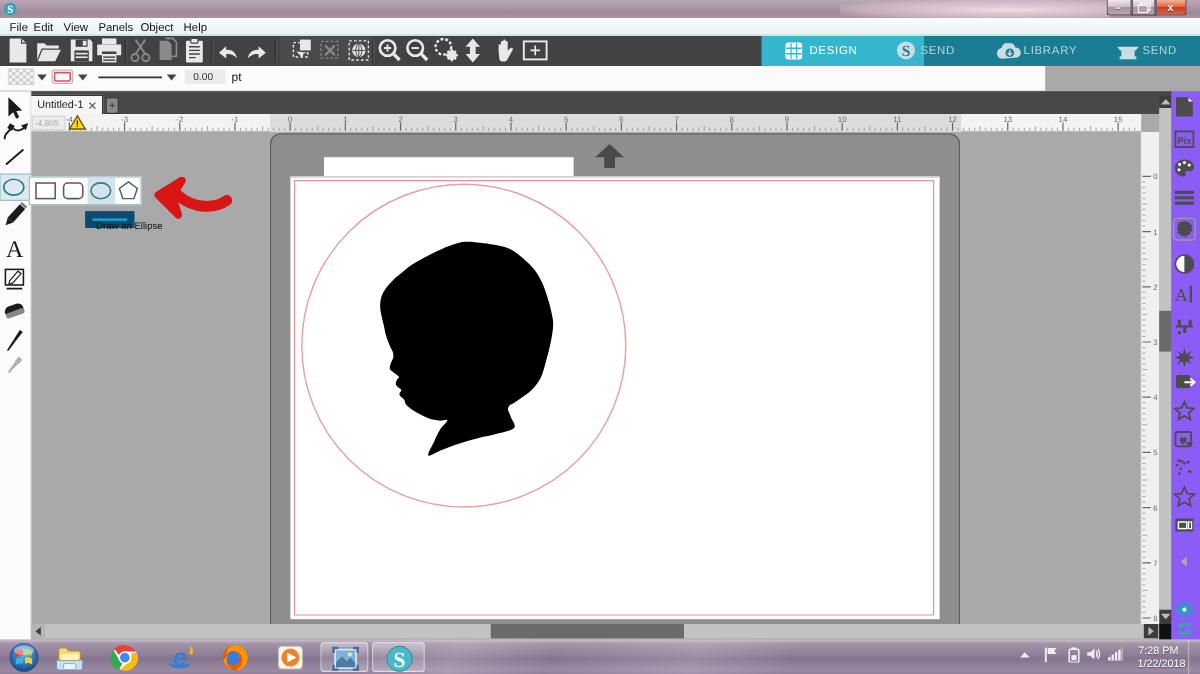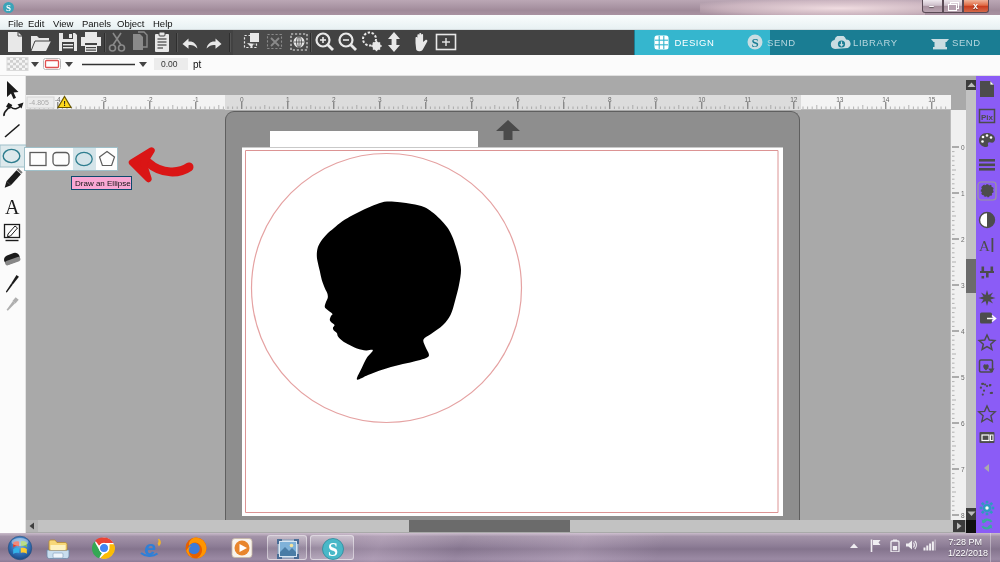--- a/index.html
+++ b/index.html
@@ -19,21 +19,21 @@
 
 #menubar{left:0;top:15px;width:1000px;height:15px;background:linear-gradient(180deg,#fafdfd,#e8f1f3);border-bottom:1px solid #d7dee0;box-sizing:border-box;}
 .menuitem{position:absolute;top:2.5px;font-size:9.5px;color:#111;}
 
 #toolbar{left:0;top:30px;width:1000px;height:25px;background:#424242;}
 #toolbar svg{position:absolute;top:0;left:0;}
 #tealbar{position:absolute;left:634px;top:0;width:366px;height:25px;background:#1a7d93;}
 #designbtn{position:absolute;left:0.5px;top:0;width:91.5px;height:25px;background:#35b6ce;padding-left:44px;}
 .navtxt{position:absolute;top:6.5px;font-size:9.5px;color:#b7d7df;letter-spacing:0.6px;}
 
-#row2{left:0;top:55px;width:1000px;height:21px;background:#fbfbfb;border-bottom:1px solid #e0e0e0;box-sizing:border-box;}
+#row2{left:0;top:55px;width:871px;height:21px;background:#fbfbfb;border-bottom:1px solid #e0e0e0;box-sizing:border-box;}
 
 #tabbar{left:0;top:76px;width:977px;height:19px;background:#484848;}
 #tab1{position:absolute;left:24px;top:2.6px;width:62px;height:16.4px;background:#f6f6f6;border:1px solid #333;border-bottom:none;box-sizing:border-box;}
 #tab1 span{position:absolute;left:6px;top:2px;font-size:9px;color:#222;}
 #tabplus{position:absolute;left:88px;top:4.5px;width:11px;height:14px;background:#8a8a8a;border:1px solid #333;box-sizing:border-box;color:#222;font-size:9px;line-height:12px;text-align:center;}
 
 #ltools{left:0;top:76px;width:26px;height:457px;background:#fbfbfb;border-right:1px solid #e3e3e3;box-sizing:border-box;}
 
 #hruler{left:26px;top:95px;width:925px;height:15px;background:#f3f3f3;border-bottom:1px solid #bbb;box-sizing:border-box;}
 #vruler{left:950px;top:110px;width:16px;height:410px;background:#f0f0f0;border-left:1px solid #bbb;box-sizing:border-box;}
@@ -596,20 +596,29 @@
         <path d="M31 7 L39 7 L35 12 Z" fill="#444"></path>
         <rect x="43.5" y="3.5" width="17" height="11" rx="2" fill="#fff" stroke="#b9b9b9"></rect>
         <rect x="45.5" y="5.5" width="13" height="7" rx="1" fill="#fff" stroke="#e05050" stroke-width="1.3"></rect>
         <path d="M65 7 L73 7 L69 12 Z" fill="#444"></path>
         <line x1="82" y1="9.5" x2="135" y2="9.5" stroke="#333" stroke-width="1.6"></line>
         <path d="M139 7 L147 7 L143 12 Z" fill="#444"></path>
         <rect x="154" y="3" width="34" height="12" fill="#ececec"></rect>
         <text x="161" y="11.5" font-size="8.5" fill="#333" font-family="Liberation Sans">0.00</text>
         <text x="193" y="12.5" font-size="10" fill="#111" font-family="Liberation Sans">pt</text>
       </svg></div>
+  <div id="tabbar" class="abs">
+    <div id="tab1">
+        <span>Untitled-1</span>
+        <svg style="position:absolute;right:5px;top:5px" width="6" height="6" viewBox="0 0 6 6">
+          <path d="M0.5 0.5 L5.5 5.5 M5.5 0.5 L0.5 5.5" stroke="#555" stroke-width="1"></path>
+        </svg>
+      </div>
+    <div id="tabplus">+</div>
+  </div>
   <div id="ltools" class="abs"><svg width="26" height="444" viewBox="0 0 26 444" id="ltoolicons">
         <path d="M7 5 L7 21 L11 17.5 L13.5 23 L16 21.8 L13.6 16.5 L18.5 16 Z" fill="#1b1b1b"></path>
         <path d="M4 40 C3 35 8 34 9 31" fill="none" stroke="#1b1b1b" stroke-width="1.6"></path>
         <rect x="6.8" y="27.5" width="4.6" height="4.6" fill="#1b1b1b" transform="rotate(30 9 30)"></rect>
         <path d="M11 31 C14 34 18 33 21 29.5" fill="none" stroke="#1b1b1b" stroke-width="1.6"></path>
         <path d="M21.5 32.5 L23.5 26.5 L17.5 28.5 Z" fill="#1b1b1b"></path>
         <line x1="5" y1="61" x2="19.5" y2="48.5" stroke="#1b1b1b" stroke-width="1.6"></line>
         <rect x="0" y="69" width="26" height="22" fill="#dde9ec"></rect>
         <rect x="0" y="69" width="26" height="22" fill="none" stroke="#9fc0c9" stroke-width="1"></rect>
         <ellipse cx="11.5" cy="80" rx="8.3" ry="6.6" fill="none" stroke="#2e7d8e" stroke-width="1.4"></ellipse>
@@ -775,21 +784,21 @@
 
   <div class="abs" style="left:24px;top:147px;width:94px;height:24px;background:#fdfdfd;border:1px solid #9fc0c9;box-sizing:border-box;z-index:5">
     <div class="abs" style="left:48px;top:0px;width:23px;height:22px;background:#d4e4e9"></div>
     <svg class="abs" style="left:0;top:0" width="92" height="22" viewBox="0 0 92 22">
       <rect x="5" y="4.5" width="16" height="13" fill="none" stroke="#5c5c5c" stroke-width="1.3"></rect>
       <rect x="28" y="4.5" width="16" height="13" rx="3.5" fill="none" stroke="#5c5c5c" stroke-width="1.3"></rect>
       <ellipse cx="59" cy="11" rx="8.2" ry="6.6" fill="none" stroke="#2e7d8e" stroke-width="1.3"></ellipse>
       <path d="M82 3.5 L89.5 9 L86.6 17.5 L77.4 17.5 L74.5 9 Z" fill="none" stroke="#5c5c5c" stroke-width="1.2"></path>
     </svg>
   </div>
-  <div class="abs" style="left:71px;top:176px;width:61px;height:14px;background:#f9a8d4;border:1px solid #0c4a6e;box-sizing:border-box;z-index:6">
+  <div class="abs" style="left:71px;top:176px;width:41px;height:14px;background:#0ea5e9;border:6px solid #0c4a6e;box-sizing:border-box;z-index:6">
     <span style="position:absolute;left:3px;top:1.5px;font-size:8px;color:#111;white-space:nowrap">Draw an Ellipse</span>
   </div>
   <svg class="abs" style="left:122px;top:142px;z-index:6" width="76" height="48" viewBox="0 0 76 48">
     <path d="M67 25 C58 31.5 40 33 26 20.5" fill="none" stroke="#da1515" stroke-width="9" stroke-linecap="round"></path>
     <path d="M29.5 8.5 L10 20.5 L26.5 37 L21.5 21.5 Z" fill="#da1515" stroke="#da1515" stroke-width="6.5" stroke-linecap="round" stroke-linejoin="round"></path>
   </svg>
 
   <div id="taskbar" class="abs">
       <div class="abs" style="left:0;top:0;width:1000px;height:29px;background:
 linear-gradient(115deg,rgba(255,255,255,0) 30%,rgba(235,215,235,.25) 38%,rgba(255,255,255,0) 46%,rgba(240,220,240,.2) 58%,rgba(255,255,255,0) 66%);"></div>

